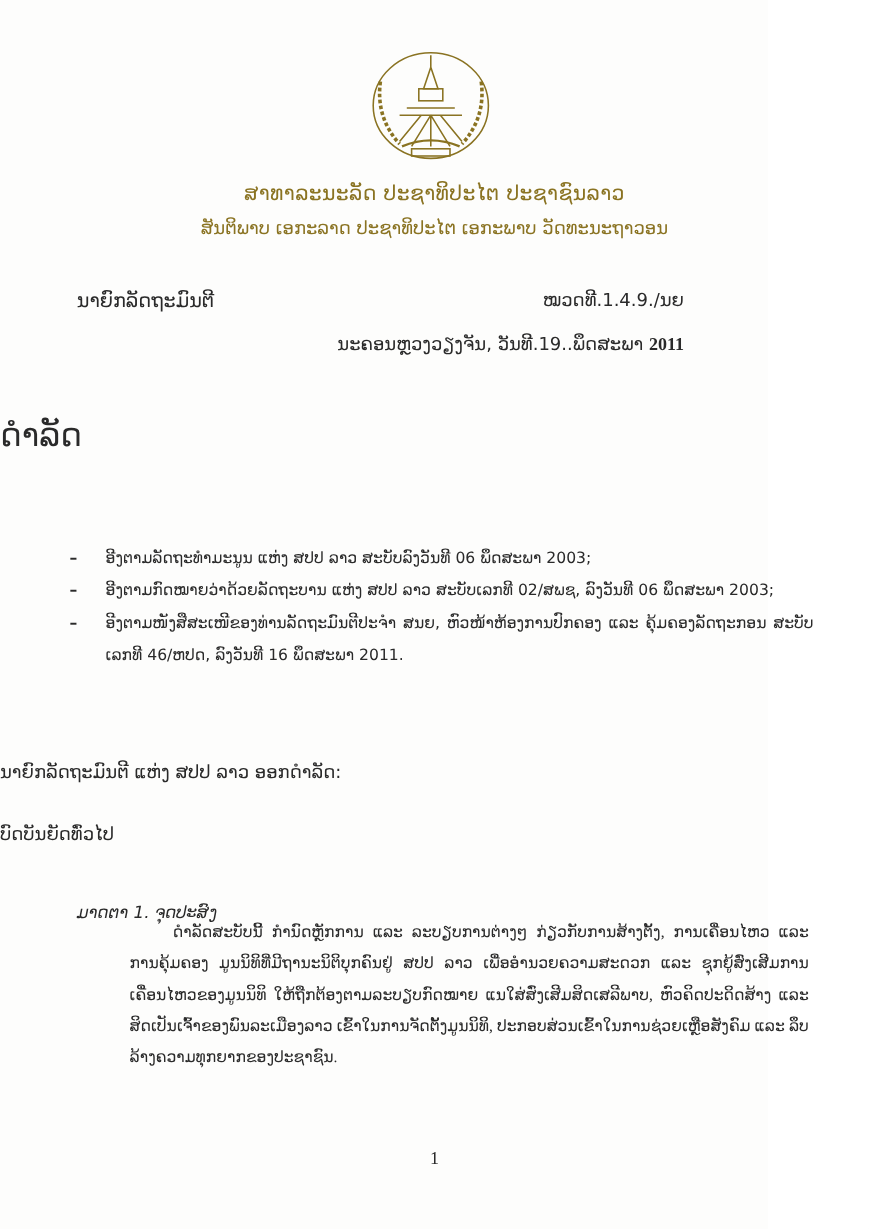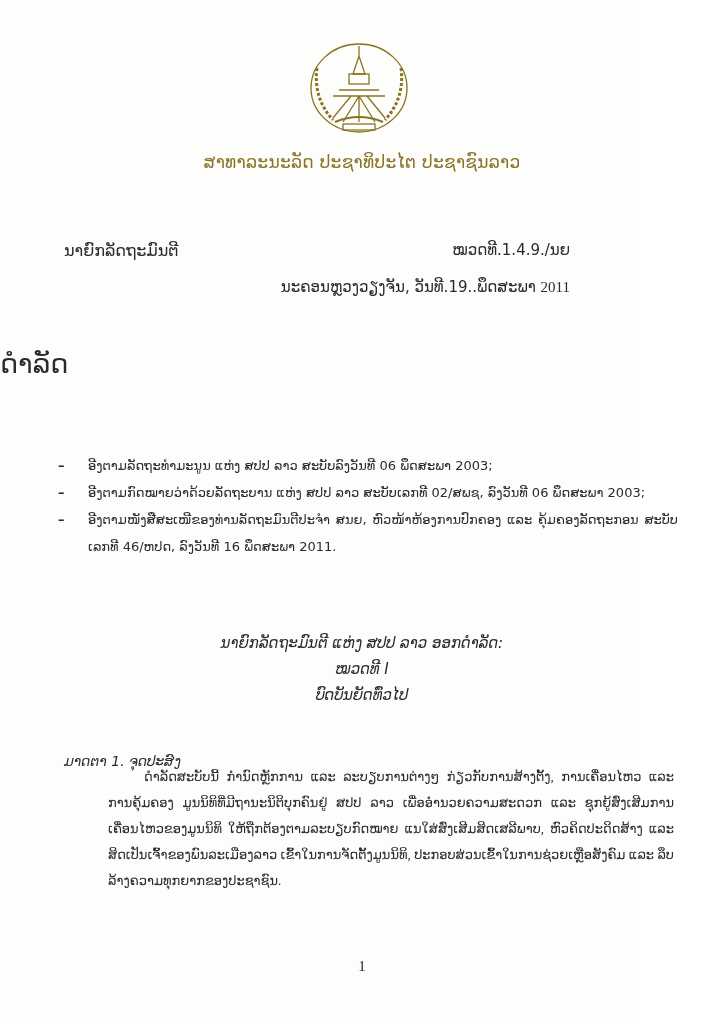--- a/index.html
+++ b/index.html
@@ -9,28 +9,28 @@
     }
     .page { position: absolute; left: 0; top: 0; width: 640px; height: 1024px; background: #fdfdfc; }
     .emblem { position: absolute; left: 303px; top: 38px; width: 112px; height: 98px; }
     .hdr-line { position: absolute; left: 0; width: 724px; text-align: center; color: #8a7322; }
     .hdr1 { top: 152px; font-size: 17px; letter-spacing: 0.3px; }
     .hdr2 { top: 181px; font-size: 15px; }
     .abs { position: absolute; white-space: nowrap; margin-top: 12px; }
     .ministry { left: 64px; top: 229px; font-size: 16px; }
     .docno { right: 70px; top: 229px; font-size: 15px; }
     .dateline { right: 70px; top: 266px; font-size: 15px; }
-    .dateline b, .year { font-family: "Liberation Serif", serif; font-weight: normal; }
+    .dateline b, .year { font-family: "Liberation Serif", serif; font-weight: bold; }
     .title { left: 0; width: 724px; text-align: left; top: 336px; font-size: 27px; }
     .subtitle { left: 0; width: 724px; text-align: center; top: 377px; font-size: 16px; }
     .refs { position: absolute; left: 58px; top: 452px; width: 620px; font-size: 13px; line-height: 27px; }
     .ref { display: flex; }
     .ref .dash { width: 30px; flex: none; font-weight: bold; }
     .ref .txt { flex: 1; text-align: justify; }
-    .center-line { position: absolute; left: 0; width: 724px; text-align: center; font-size: 15px; font-style: italic; }
+    .center-line { position: absolute; left: 0; width: 724px; font-size: 15px; }
     .decree { top: 634px; }
     .chapter { top: 660px; }
     .chapter-title { top: 686px; }
     .article-head { left: 64px; top: 741px; font-size: 14px; font-style: italic; }
     .article-body { position: absolute; left: 108px; top: 764px; width: 566px; font-size: 13px; line-height: 26px; text-align: justify; text-indent: 36px; font-family: Liberation Serif, serif; }
     .pagenum { left: 0; width: 724px; text-align: center; top: 946px; font-size: 15px; font-family: "Liberation Serif", serif; }
   </style>
 </head>
 <body>
 
@@ -44,20 +44,21 @@
       <path d="M56 8 L56 18 M50 36 L56 18 L62 36 Z"></path>
       <rect x="46" y="36" width="20" height="10"></rect>
       <path d="M36 52 L76 52 M30 58 L82 58"></path>
       <path d="M56 58 L40 84 M56 58 L72 84 M56 58 L56 84 M48 58 L30 80 M64 58 L82 80"></path>
       <path d="M32 84 Q56 74 80 84" stroke-width="2"></path>
       <rect x="40" y="86" width="32" height="6"></rect>
     </g>
   </svg>
 
   <div class="hdr-line hdr1">ສາທາລະນະລັດ ປະຊາທິປະໄຕ ປະຊາຊົນລາວ</div>
+  <div class="hdr-line hdr2">ສັນຕິພາບ ເອກະລາດ ປະຊາທິປະໄຕ ເອກະພາບ ວັດທະນະຖາວອນ</div>
 
   <div class="abs ministry">ນາຍົກລັດຖະມົນຕີ</div>
   <div class="abs docno">ໝວດທີ.1.4.9./ນຍ</div>
   <div class="abs dateline">
     <span>ນະຄອນຫຼວງວຽງຈັນ, ວັນທີ.19..ພຶດສະພາ</span>
     <span class="year">2011</span>
   </div>
 
   <div class="abs title">ດຳລັດ</div>
 
@@ -70,20 +71,19 @@
       <span class="dash">–</span>
       <span class="txt">ອີງຕາມກົດໝາຍວ່າດ້ວຍລັດຖະບານ ແຫ່ງ ສປປ ລາວ ສະບັບເລກທີ 02/ສພຊ, ລົງວັນທີ 06 ພຶດສະພາ 2003;</span>
     </div>
     <div class="ref">
       <span class="dash">–</span>
       <span class="txt">ອີງຕາມໜັງສືສະເໜີຂອງທ່ານລັດຖະມົນຕີປະຈຳ ສນຍ, ຫົວໜ້າຫ້ອງການປົກຄອງ ແລະ ຄຸ້ມຄອງລັດຖະກອນ ສະບັບເລກທີ 46/ຫປດ, ລົງວັນທີ 16 ພຶດສະພາ 2011.</span>
     </div>
   </div>
 
   <div class="center-line decree">ນາຍົກລັດຖະມົນຕີ ແຫ່ງ ສປປ ລາວ ອອກດຳລັດ:</div>
-  <div class="center-line chapter">ໝວດທີ I</div>
   <div class="center-line chapter-title">ບົດບັນຍັດທົ່ວໄປ</div>
 
   <div class="abs article-head">ມາດຕາ 1.  ຈຸດປະສົງ</div>
   <div class="article-body">ດຳລັດສະບັບນີ້ ກຳນົດຫຼັກການ ແລະ ລະບຽບການຕ່າງໆ ກ່ຽວກັບການສ້າງຕັ້ງ, ການເຄື່ອນໄຫວ ແລະ ການຄຸ້ມຄອງ ມູນນິທິທີ່ມີຖານະນິຕິບຸກຄົນຢູ່ ສປປ ລາວ ເພື່ອອຳນວຍຄວາມສະດວກ ແລະ ຊຸກຍູ້ສົ່ງເສີມການເຄື່ອນໄຫວຂອງມູນນິທິ ໃຫ້ຖືກຕ້ອງຕາມລະບຽບກົດໝາຍ ແນໃສ່ສົ່ງເສີມສິດເສລີພາບ, ຫົວຄິດປະດິດສ້າງ ແລະ ສິດເປັນເຈົ້າຂອງພົນລະເມືອງລາວ ເຂົ້າໃນການຈັດຕັ້ງມູນນິທິ, ປະກອບສ່ວນເຂົ້າໃນການຊ່ວຍເຫຼືອສັງຄົມ ແລະ ລຶບລ້າງຄວາມທຸກຍາກຂອງປະຊາຊົນ.</div>
 
   <div class="abs pagenum">1</div>
 </div>
 
 </body></html>

